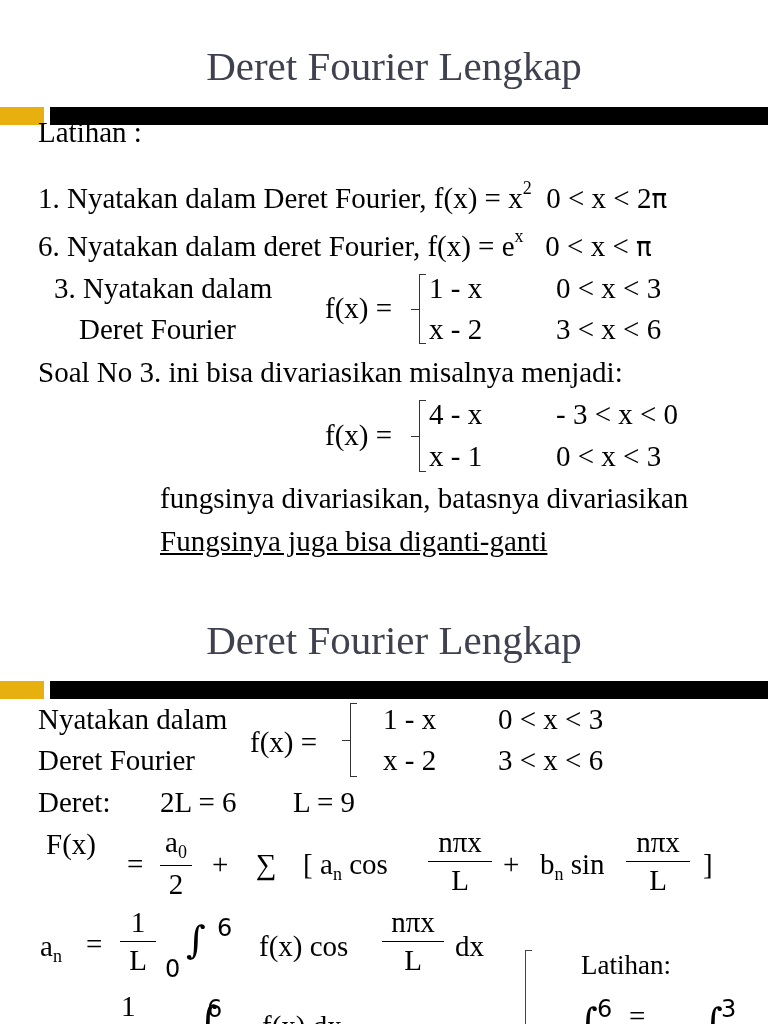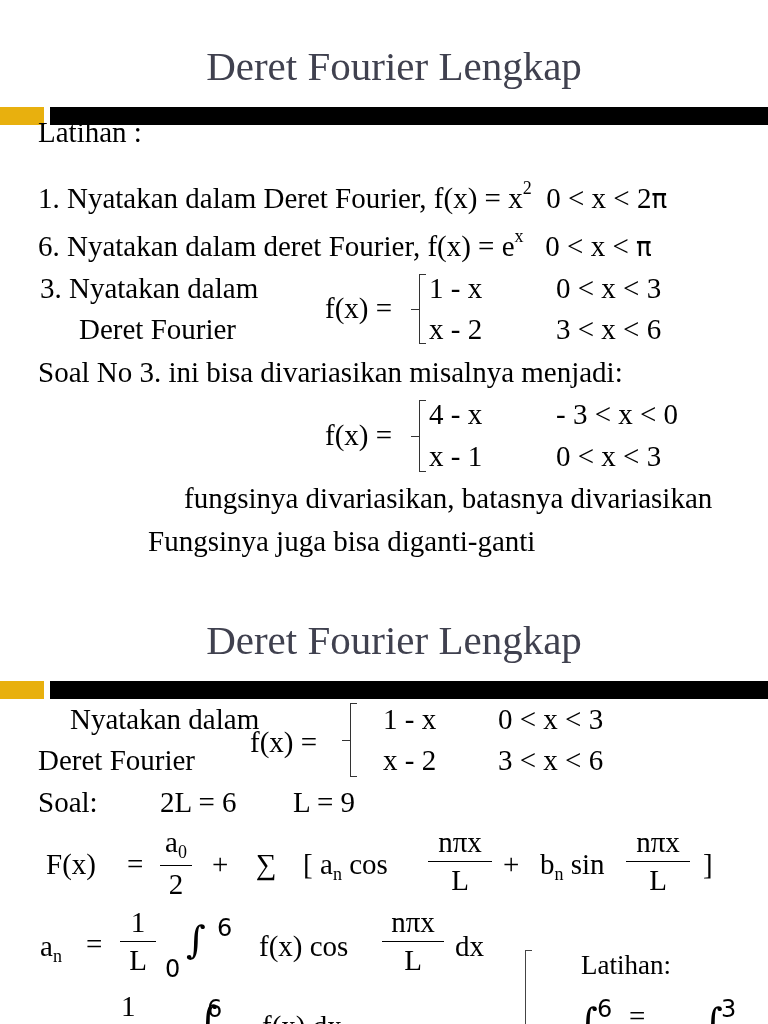--- a/index.html
+++ b/index.html
@@ -37,21 +37,21 @@
   <div class="abs t30" style="left:38px; top:178px;">
     <span>1. Nyatakan dalam Deret Fourier, f(x) = x</span><span class="sup">2</span>&nbsp;
     <span>0 &lt; x &lt; 2</span><span class="pi">π</span>
   </div>
 
   <div class="abs t30" style="left:38px; top:226px;">
     <span>6. Nyatakan dalam deret Fourier, f(x) = e</span><span class="sup">x</span>&nbsp;&nbsp;
     <span>0 &lt; x &lt;</span> <span class="pi">π</span>
   </div>
 
-  <div class="abs t30" style="left:40px; top:272px;">3. Nyatakan dalam</div>
+  <div class="abs t30" style="left:54px; top:272px;">3. Nyatakan dalam</div>
   <div class="abs t30" style="left:79px; top:313px;">Deret Fourier</div>
   <div class="abs t30" style="left:325px; top:292px;">f(x) =</div>
   <div class="brace" style="left:419px; top:274px; height:70px;">
       <span class="tick"></span>
     </div>
   <div class="abs t30" style="left:429px; top:272px;">1 - x</div>
   <div class="abs t30" style="left:556px; top:272px;">0 &lt; x &lt; 3</div>
   <div class="abs t30" style="left:429px; top:313px;">x - 2</div>
   <div class="abs t30" style="left:556px; top:313px;">3 &lt; x &lt; 6</div>
 
@@ -59,46 +59,46 @@
 
   <div class="abs t30" style="left:325px; top:419px;">f(x) =</div>
   <div class="brace" style="left:419px; top:400px; height:72px;">
       <span class="tick"></span>
     </div>
   <div class="abs t30" style="left:429px; top:398px;">4 - x</div>
   <div class="abs t30" style="left:556px; top:398px;">- 3 &lt; x &lt; 0</div>
   <div class="abs t30" style="left:429px; top:440px;">x - 1</div>
   <div class="abs t30" style="left:556px; top:440px;">0 &lt; x &lt; 3</div>
 
-  <div class="abs t30" style="left:160px; top:482px;margin-left:24px;">fungsinya divariasikan, batasnya divariasikan</div>
-  <div class="abs t30" style="left:148px; top:525px;">Fungsinya juga bisa diganti-ganti</div>
+  <div class="abs t30" style="left:160px; top:482px;">fungsinya divariasikan, batasnya divariasikan</div>
+  <div class="abs t30" style="left:160px; top:525px;text-decoration:underline;">Fungsinya juga bisa diganti-ganti</div>
 </div>
 
 <div>
   <div class="title" style="top:616px;">Deret Fourier Lengkap</div>
   <div class="bar-gold" style="top:681px;"></div>
   <div class="bar-black" style="top:681px;"></div>
 
-  <div class="abs t30" style="left:38px; top:703px;margin-left:32px;">Nyatakan dalam</div>
+  <div class="abs t30" style="left:38px; top:703px;">Nyatakan dalam</div>
   <div class="abs t30" style="left:38px; top:744px;">Deret Fourier</div>
   <div class="abs t30" style="left:250px; top:726px;">f(x) =</div>
   <div class="brace" style="left:350px; top:703px; height:74px;">
       <span class="tick"></span>
     </div>
   <div class="abs t30" style="left:383px; top:703px;">1 - x</div>
   <div class="abs t30" style="left:498px; top:703px;">0 &lt; x &lt; 3</div>
   <div class="abs t30" style="left:383px; top:744px;">x - 2</div>
   <div class="abs t30" style="left:498px; top:744px;">3 &lt; x &lt; 6</div>
 
-  <div class="abs t30" style="left:38px; top:786px;">Soal:</div>
+  <div class="abs t30" style="left:38px; top:786px;">Deret:</div>
   <div class="abs t30" style="left:160px; top:786px;">2L = 6</div>
   <div class="abs t30" style="left:293px; top:786px;">L = 9</div>
 
   <div>
-    <div class="abs t30" style="left:46px; top:848px;">F(x)</div>
+    <div class="abs t30" style="left:46px; top:828px;">F(x)</div>
     <div class="abs t30" style="left:127px; top:848px;">=</div>
     <div class="frac t30" style="left:160px; top:826px; width:32px;">
       <span class="num"><span>a</span><span class="sub">0</span></span>
       <span class="line"></span>
       <span class="den">2</span>
     </div>
     <div class="abs t30" style="left:212px; top:848px;">+</div>
     <div class="abs t30" style="left:256px; top:848px;">∑</div>
     <div class="abs t30" style="left:303px; top:848px;">[</div>
     <div class="abs t30" style="left:320px; top:848px;">

